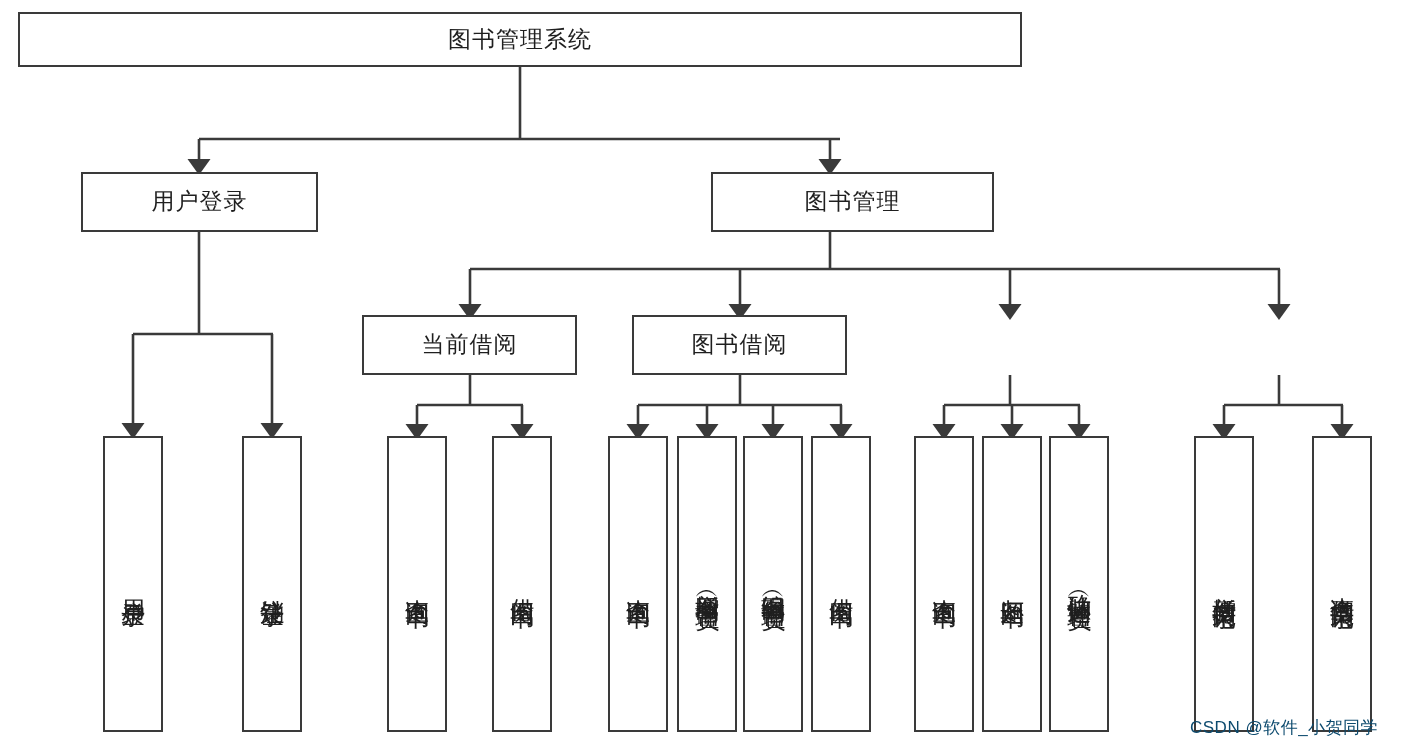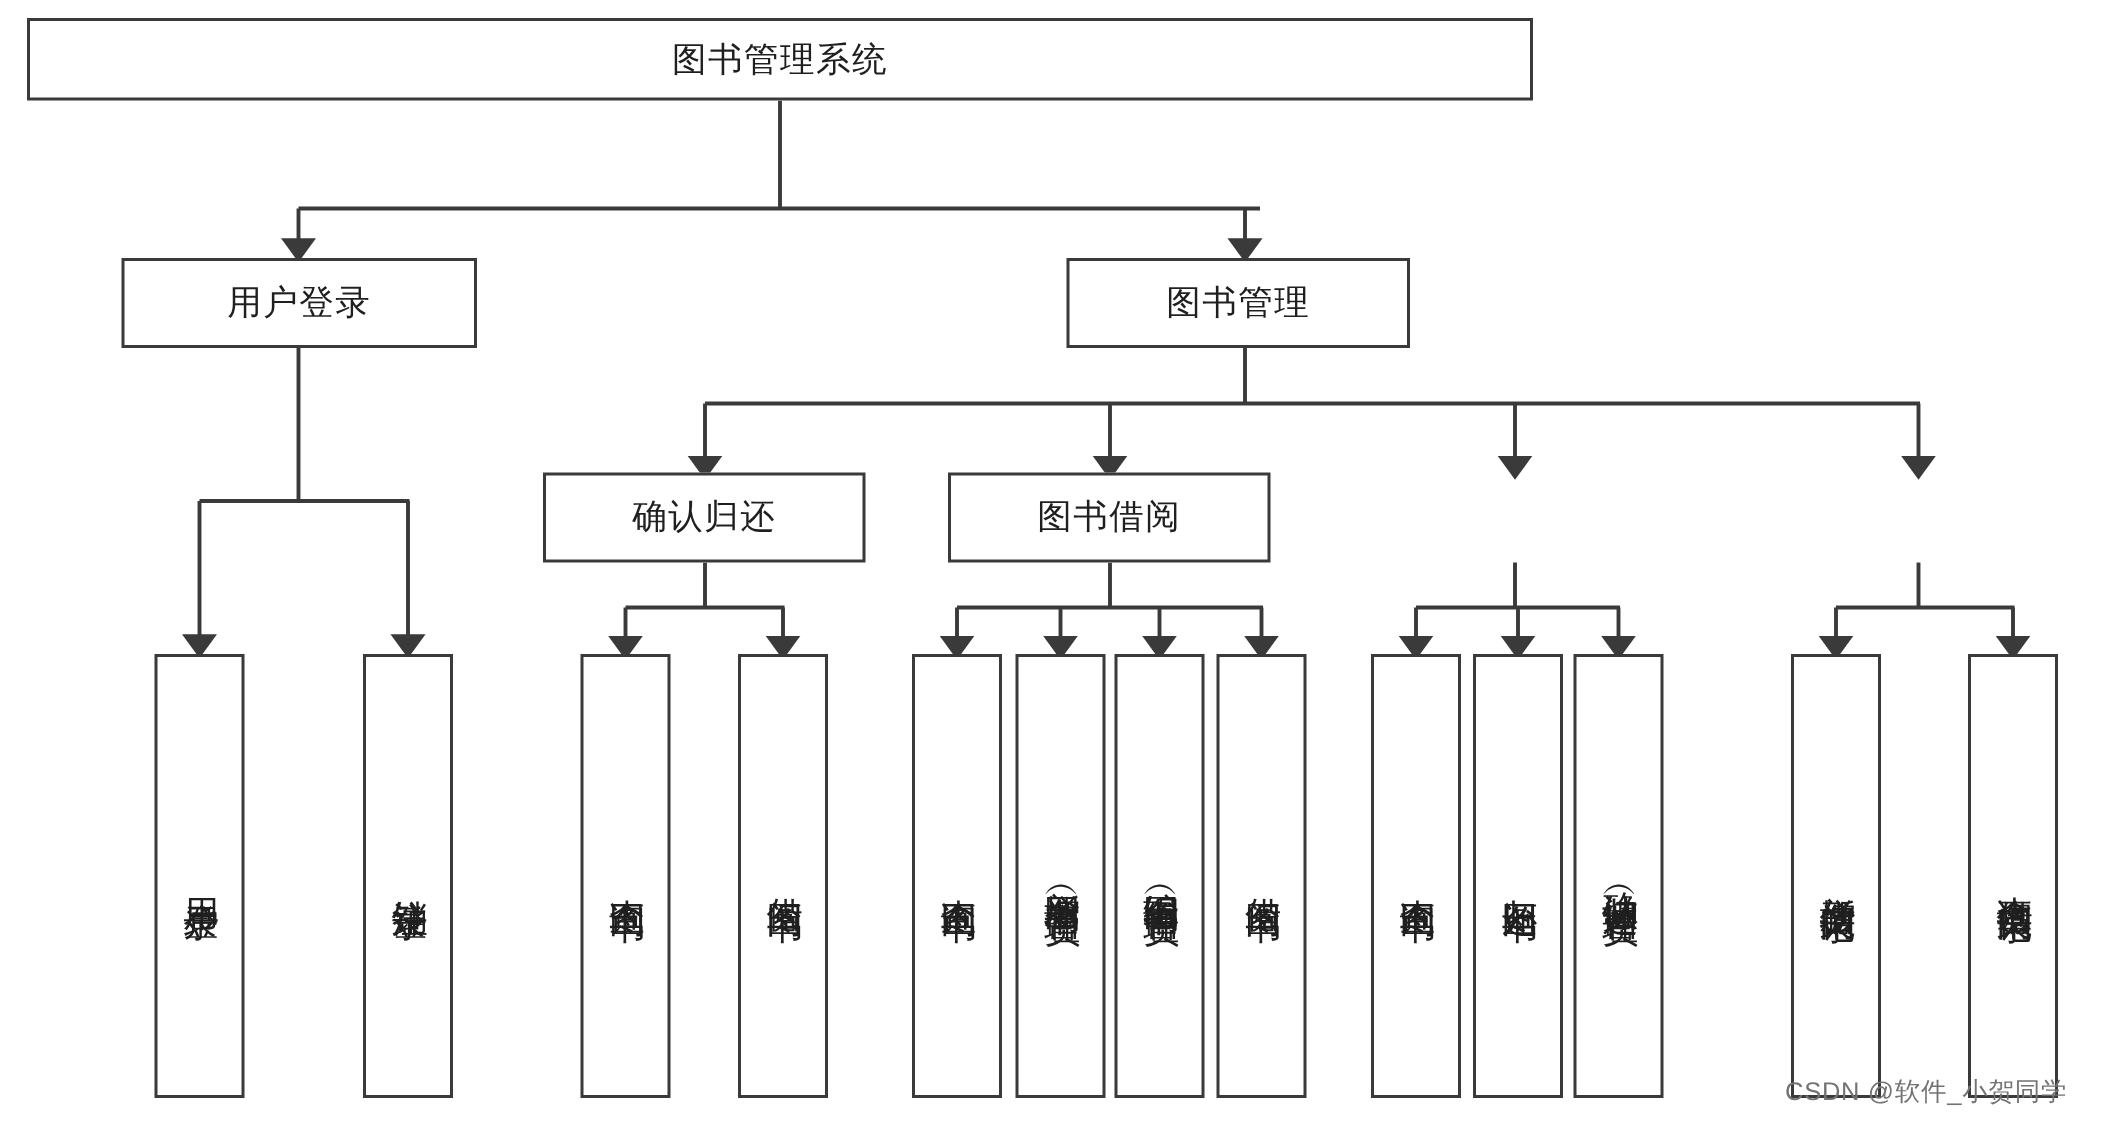--- a/index.html
+++ b/index.html
@@ -53,21 +53,21 @@
     padding-top: 4px;
     padding-bottom: 4px;
     align-items: center;
     justify-content: center;
     text-align: center;
     white-space: normal;
   }
   .watermark {
     position: absolute;
     font-size: 17px;
-    color: #737373;
+    color: #0c4a6e;
     letter-spacing: 0.5px;
     white-space: nowrap;
     user-select: none;
   }
 </style>
 </head>
 <body>
 
 <div id="canvas">
 
@@ -118,23 +118,23 @@
       <path d="M1224,405 L1343,405"></path>
       <path d="M1224,405 L1224,430" marker-end="url(#arrow)"></path>
       <path d="M1342,405 L1342,430" marker-end="url(#arrow)"></path>
     </g>
   </svg>
 
   <div class="node node-h node-root" style="left:18px; top:12px; width:1004px; height:55px;">图书管理系统</div>
 
   <div class="node node-h" style="left:81px; top:172px; width:237px; height:60px;">用户登录</div>
 
-  <div class="node node-h" style="left:711px; top:172px; width:229px; height:60px;">图书管理</div>
+  <div class="node node-h" style="left:711px; top:172px; width:283px; height:60px;">图书管理</div>
 
-  <div class="node node-h" style="left:362px; top:315px; width:215px; height:60px;">确认归还</div>
+  <div class="node node-h" style="left:362px; top:315px; width:215px; height:60px;">当前借阅</div>
 
   <div class="node node-h" style="left:632px; top:315px; width:215px; height:60px;font-family:Liberation Serif, serif;">图书借阅</div>
 
 
 
   <div class="node node-v" style="left:103px; top:436px; width:60px; height:296px;">用户登录</div>
 
   <div class="node node-v" style="left:242px; top:436px; width:60px; height:296px;">注销登录</div>
 
   <div class="node node-v" style="left:387px; top:436px; width:60px; height:296px;">查询图书</div>

